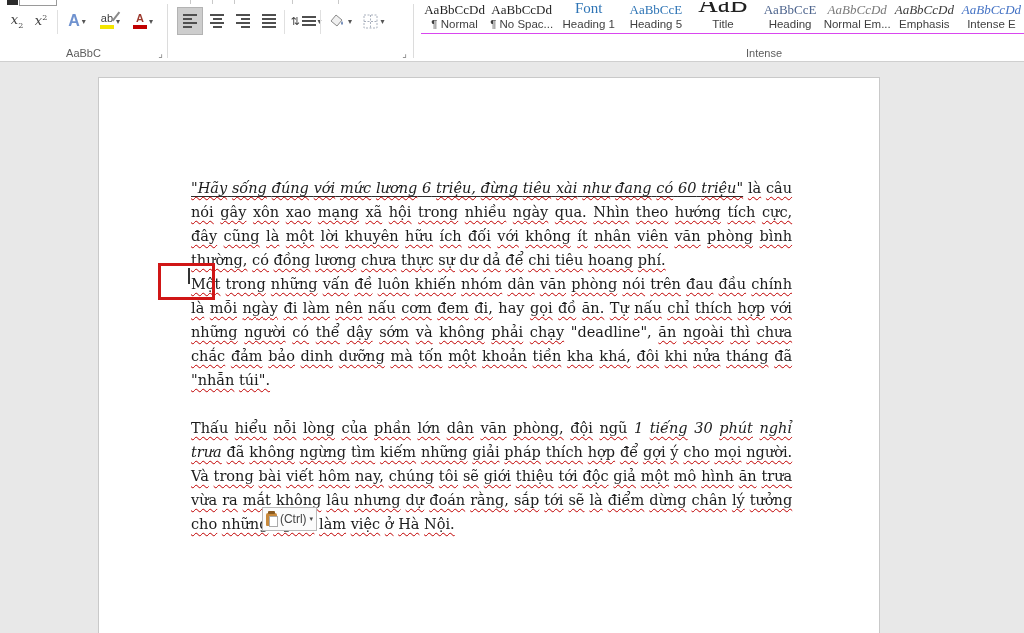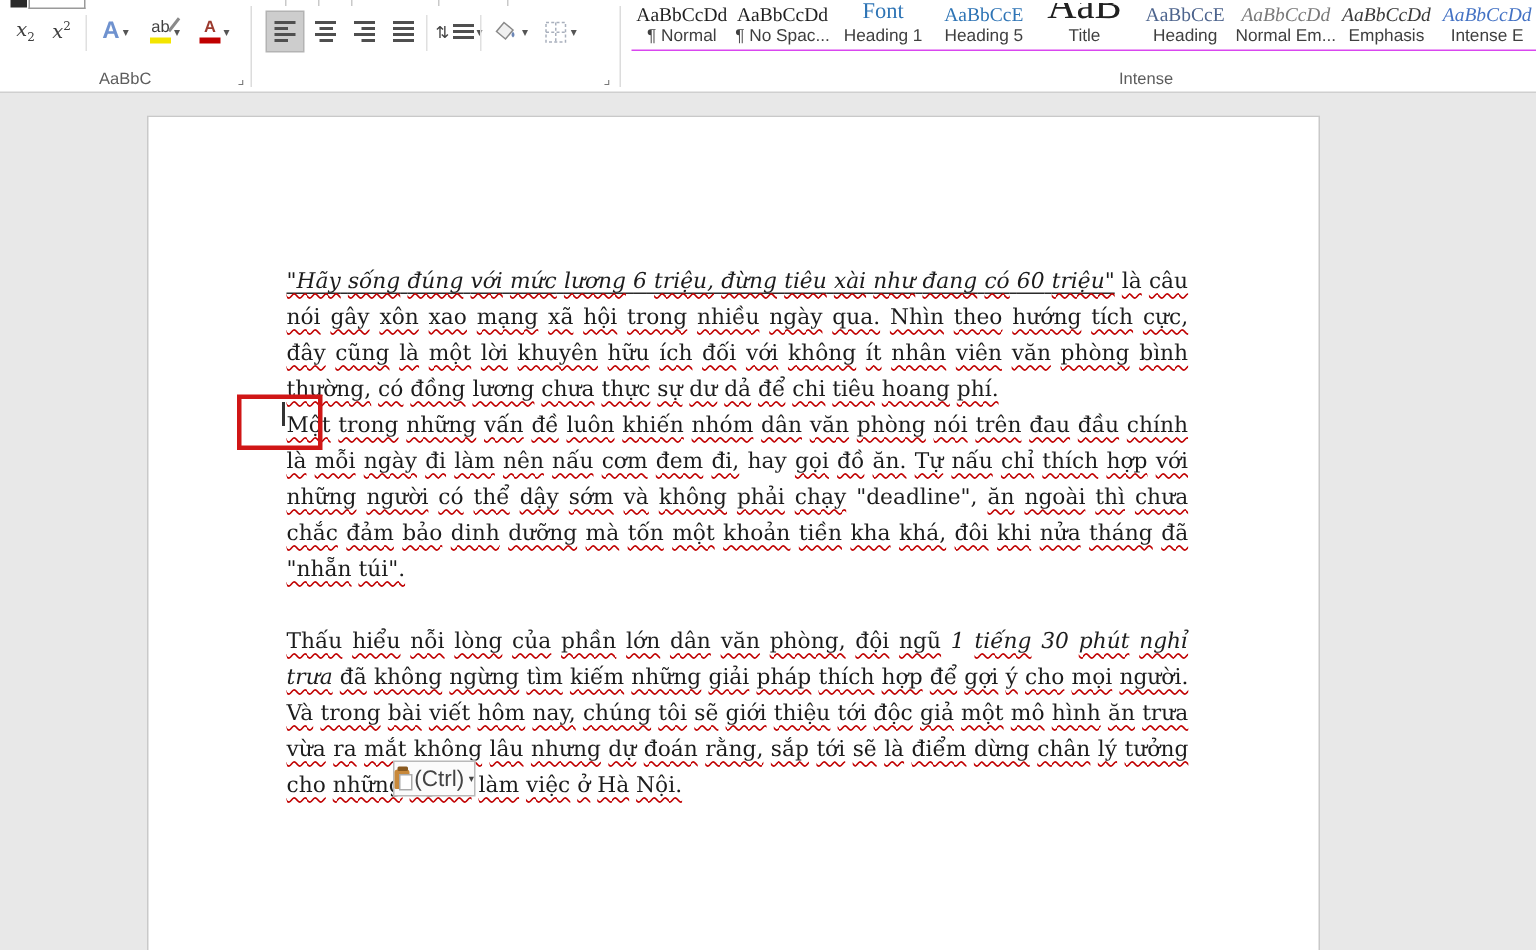--- a/index.html
+++ b/index.html
@@ -78,21 +78,21 @@
   
   .paste-btn { position:absolute; left:163px; top:429px; width:55px; height:24px;
     background:#fbfbfb; border:1px solid #b9b9b9; display:flex; align-items:center;
     justify-content:center; gap:3px; cursor:pointer; }
   .clip-icon { position:relative; width:11px; height:13px; background:#c8893b;
     border-radius:2px 2px 1px 1px; }
   .clip-icon::before { content:""; position:absolute; left:2px; top:-2px; width:7px; height:3px;
     background:#8a5a20; border-radius:1px; }
   .clip-icon::after { content:""; position:absolute; left:3px; top:3px; width:7px; height:9px;
     background:#fff; border:0.5px solid #aaa; }
-  .paste-lbl { font-size:15px; color:#444; }
+  .paste-lbl { font-size:12px; color:#444; }
   .paste-arrow { font-size:7px; color:#444; }
 
   
   .red-annotation { position:absolute; left:158px; top:263px; width:57px; height:37px;
     border:3px solid #d01616; z-index:30; }
   .caret { position:absolute; left:188px; top:268px; width:1.5px; height:16px;
     background:#333; z-index:31; }
 </style>
 </head>
 <body>

